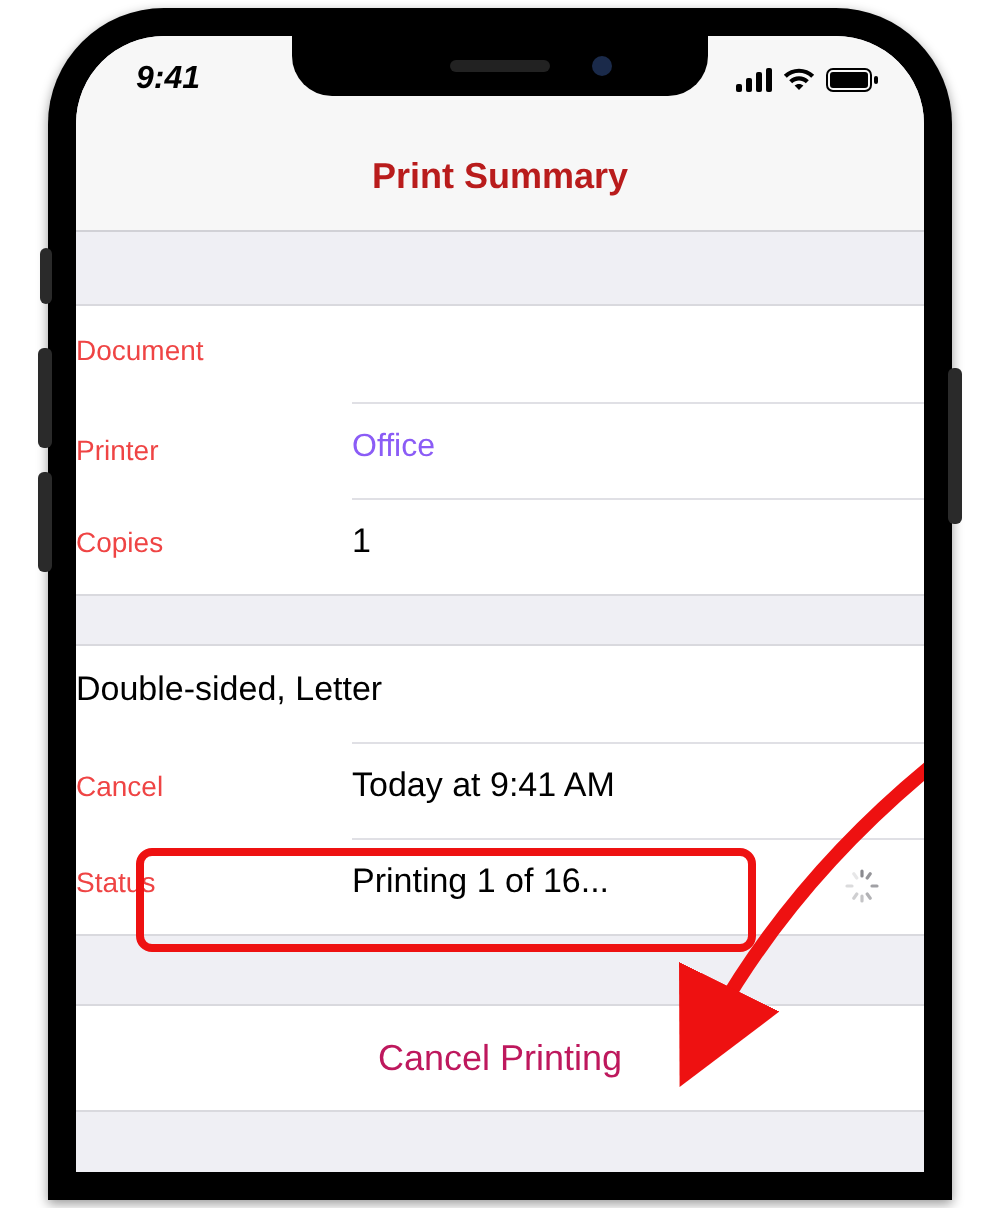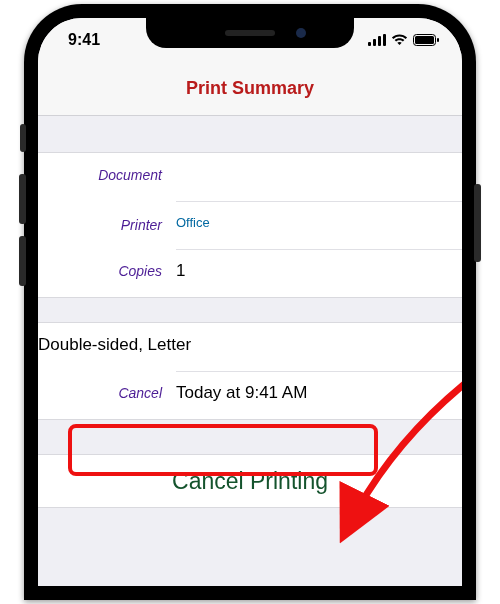--- a/index.html
+++ b/index.html
@@ -78,20 +78,21 @@
     position: relative;
     height: 44px;
     display: flex;
     justify-content: space-between;
     align-items: center;
     padding: 0 22px 0 30px;
     background: #f7f7f7;
     font-size: 16px;
     font-weight: 600;
     color: #000;
+    font-style: italic;
   }
   .status-right { display: flex; align-items: center; gap: 5px; }
   .status-right svg { display: block; }
 
   
   .nav-bar {
     height: 54px;
     background: #f7f7f7;
     border-bottom: 1px solid #d1d1d6;
     display: flex;
@@ -116,36 +117,34 @@
     position: absolute;
     left: 138px;
     right: 0;
     top: 0;
     height: 1px;
     background: #e0e0e5;
   }
   .row .label {
     width: 138px;
     min-width: 138px;
-    text-align: right;
     padding: 14px 14px 0 0;
     font-size: 14px;
-    color: #4c1d95;
-    font-style: italic;
+    color: #ef4444;
   }
   .row .value {
     flex: 1;
     padding: 12px 16px 12px 0;
     font-size: 17px;
     color: #000;
   }
   .row .sub {
     display: block;
-    font-size: 13px;
-    color: #0369a1;
+    font-size: 16px;
+    color: #8b5cf6;
     margin-top: 2px;
   }
 
   .row.printer .label { padding-top: 16px; }
 
   
   .spinner {
     position: absolute;
     right: 22px;
     top: 50%;
@@ -153,22 +152,22 @@
   }
   .spinner svg { display: block; }
 
   
   .group.action .row {
     justify-content: center;
     align-items: center;
     min-height: 52px;
   }
   .cancel {
-    font-size: 23px;
-    color: #14532d;
+    font-size: 18px;
+    color: #be185d;
     background: none;
     border: none;
     cursor: pointer;
     font-family: inherit;
   }
 
   
   .highlight-box {
     position: absolute;
     border: 4px solid #e11;
@@ -258,20 +257,38 @@
 
       <div class="row">
         <div class="value">Double-sided, Letter</div>
       </div>
 
       <div class="row">
         <div class="label">Cancel</div>
         <div class="value">Today at 9:41 AM</div>
       </div>
 
+      <div class="row">
+        <div class="label">Status</div>
+        <div class="value">Printing 1 of 16...</div>
+        <div class="spinner">
+          <svg width="18" height="18" viewBox="0 0 18 18">
+            <g stroke="#8a8a8f" stroke-width="1.6" stroke-linecap="round">
+              <line x1="9" y1="1.5" x2="9" y2="4" opacity="1"></line>
+              <line x1="13.1" y1="2.9" x2="11.6" y2="5" opacity="0.9"></line>
+              <line x1="16.5" y1="9" x2="14" y2="9" opacity="0.8"></line>
+              <line x1="13.1" y1="15.1" x2="11.6" y2="13" opacity="0.65"></line>
+              <line x1="9" y1="16.5" x2="9" y2="14" opacity="0.5"></line>
+              <line x1="4.9" y1="15.1" x2="6.4" y2="13" opacity="0.4"></line>
+              <line x1="1.5" y1="9" x2="4" y2="9" opacity="0.3"></line>
+              <line x1="4.9" y1="2.9" x2="6.4" y2="5" opacity="0.2"></line>
+            </g>
+          </svg>
+        </div>
+      </div>
 
     </div>
 
     <div class="gap" style="height:34px"></div>
 
     <div class="group action">
       <div class="row">
         <button class="cancel">Cancel Printing</button>
       </div>
     </div>

